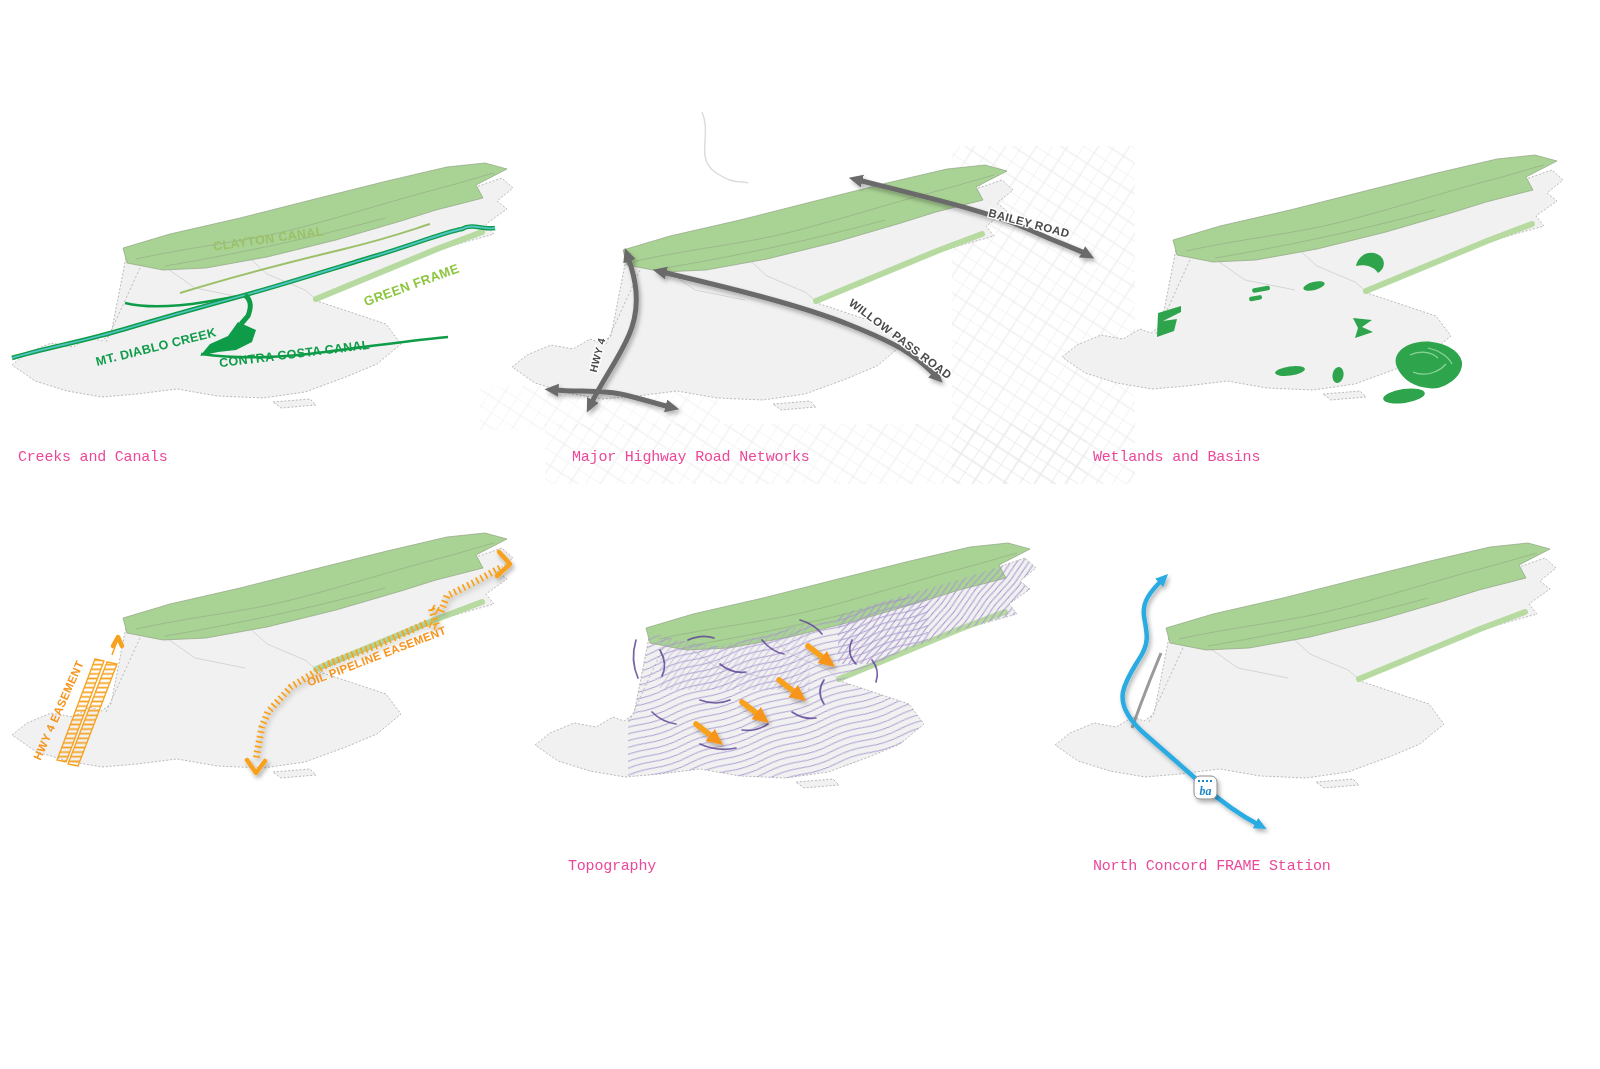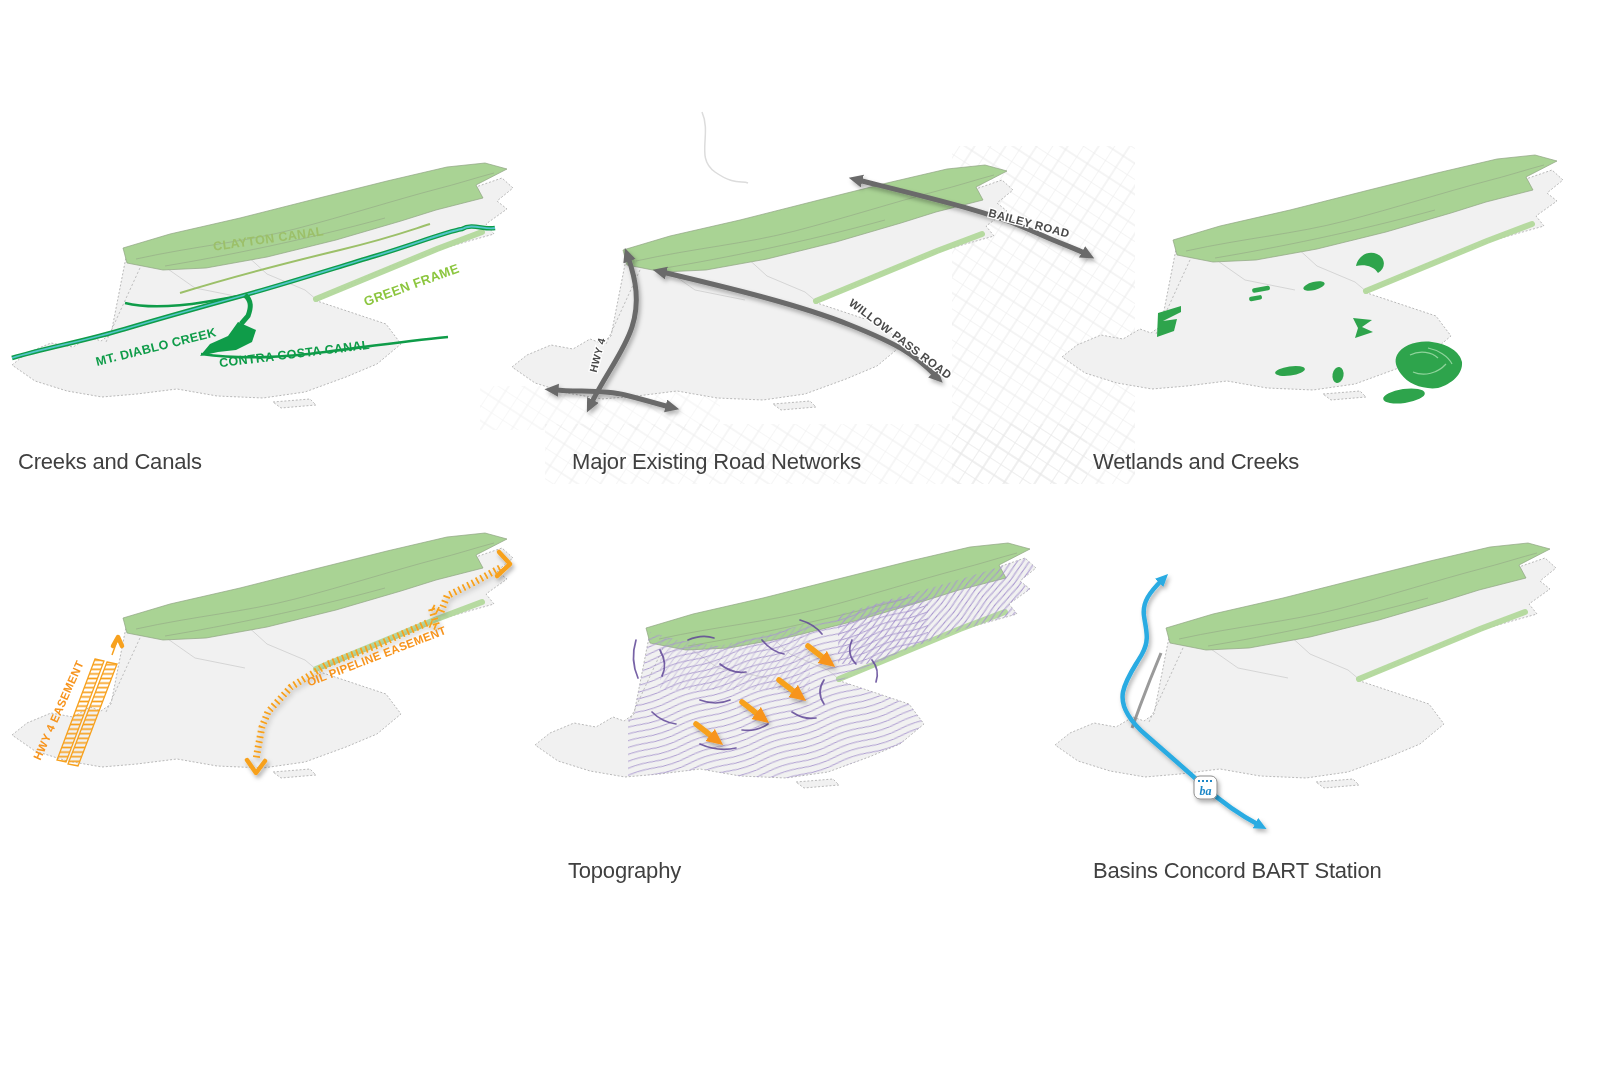--- a/index.html
+++ b/index.html
@@ -1,20 +1,20 @@
 <!DOCTYPE html>
 <html><head>
 <meta charset="utf-8">
 <style>
   html,body{margin:0;padding:0;background:#fff;}
   .stage{position:relative;width:1600px;height:1069px;background:#fff;overflow:hidden;
          font-family:"Liberation Sans",sans-serif;}
   .stage svg{position:absolute;left:0;top:0;}
-  .panel-title{position:absolute;font-size:22px;letter-spacing:-0.2px;color:#404040;
-               font-family:Liberation Sans, sans-serif;white-space:nowrap;}
+  .panel-title{position:absolute;font-size:15px;letter-spacing:-0.2px;color:#ec4899;
+               font-family:Liberation Mono, monospace;white-space:nowrap;}
   
   .site{fill:#F1F1F1;stroke:#A8A8A8;stroke-width:.8;stroke-dasharray:2 1.8;}
   .siteline{fill:none;stroke:#B5B5B5;stroke-width:.8;stroke-dasharray:2.4 2;}
   .sitelight{fill:none;stroke:#C9C9C9;stroke-width:.7;}
   .band{fill:#A9D394;stroke:#8FA383;stroke-width:.7;}
   .trail{fill:none;stroke:#94A886;stroke-width:.8;opacity:.8;}
   .gframe{fill:none;stroke:#B2D89B;stroke-width:6;stroke-linecap:round;opacity:.95;}
   .lbl{font-family:"Liberation Sans",sans-serif;font-weight:bold;}
   .lbl-green{fill:#0F9C49;font-size:12.5px;letter-spacing:.3px;}
   .lbl-olive{fill:#9CC069;font-size:12.5px;letter-spacing:.4px;}
@@ -196,17 +196,17 @@
       <rect x="1198" y="780" width="2" height="2" fill="#1C87C7"></rect>
       <rect x="1202" y="780" width="2" height="2" fill="#1C87C7"></rect>
       <rect x="1206" y="780" width="2" height="2" fill="#1C87C7"></rect>
       <rect x="1210" y="780" width="2" height="2" fill="#1C87C7"></rect>
       <text class="bartba" x="1205.5" y="795" text-anchor="middle">ba</text>
     </g>
   </g>
 </svg>
 
   <div class="panel-title" style="left:18px;top:449px">Creeks and Canals</div>
-  <div class="panel-title" style="left:572px;top:449px">Major Existing Road Networks</div>
-  <div class="panel-title" style="left:1093px;top:449px">Wetlands and Creeks</div>
+  <div class="panel-title" style="left:572px;top:449px">Major Highway Road Networks</div>
+  <div class="panel-title" style="left:1093px;top:449px">Wetlands and Basins</div>
   <div class="panel-title" style="left:568px;top:858px">Topography</div>
-  <div class="panel-title" style="left:1093px;top:858px">Basins Concord BART Station</div>
+  <div class="panel-title" style="left:1093px;top:858px">North Concord FRAME Station</div>
 </div>
 
 </body></html>

